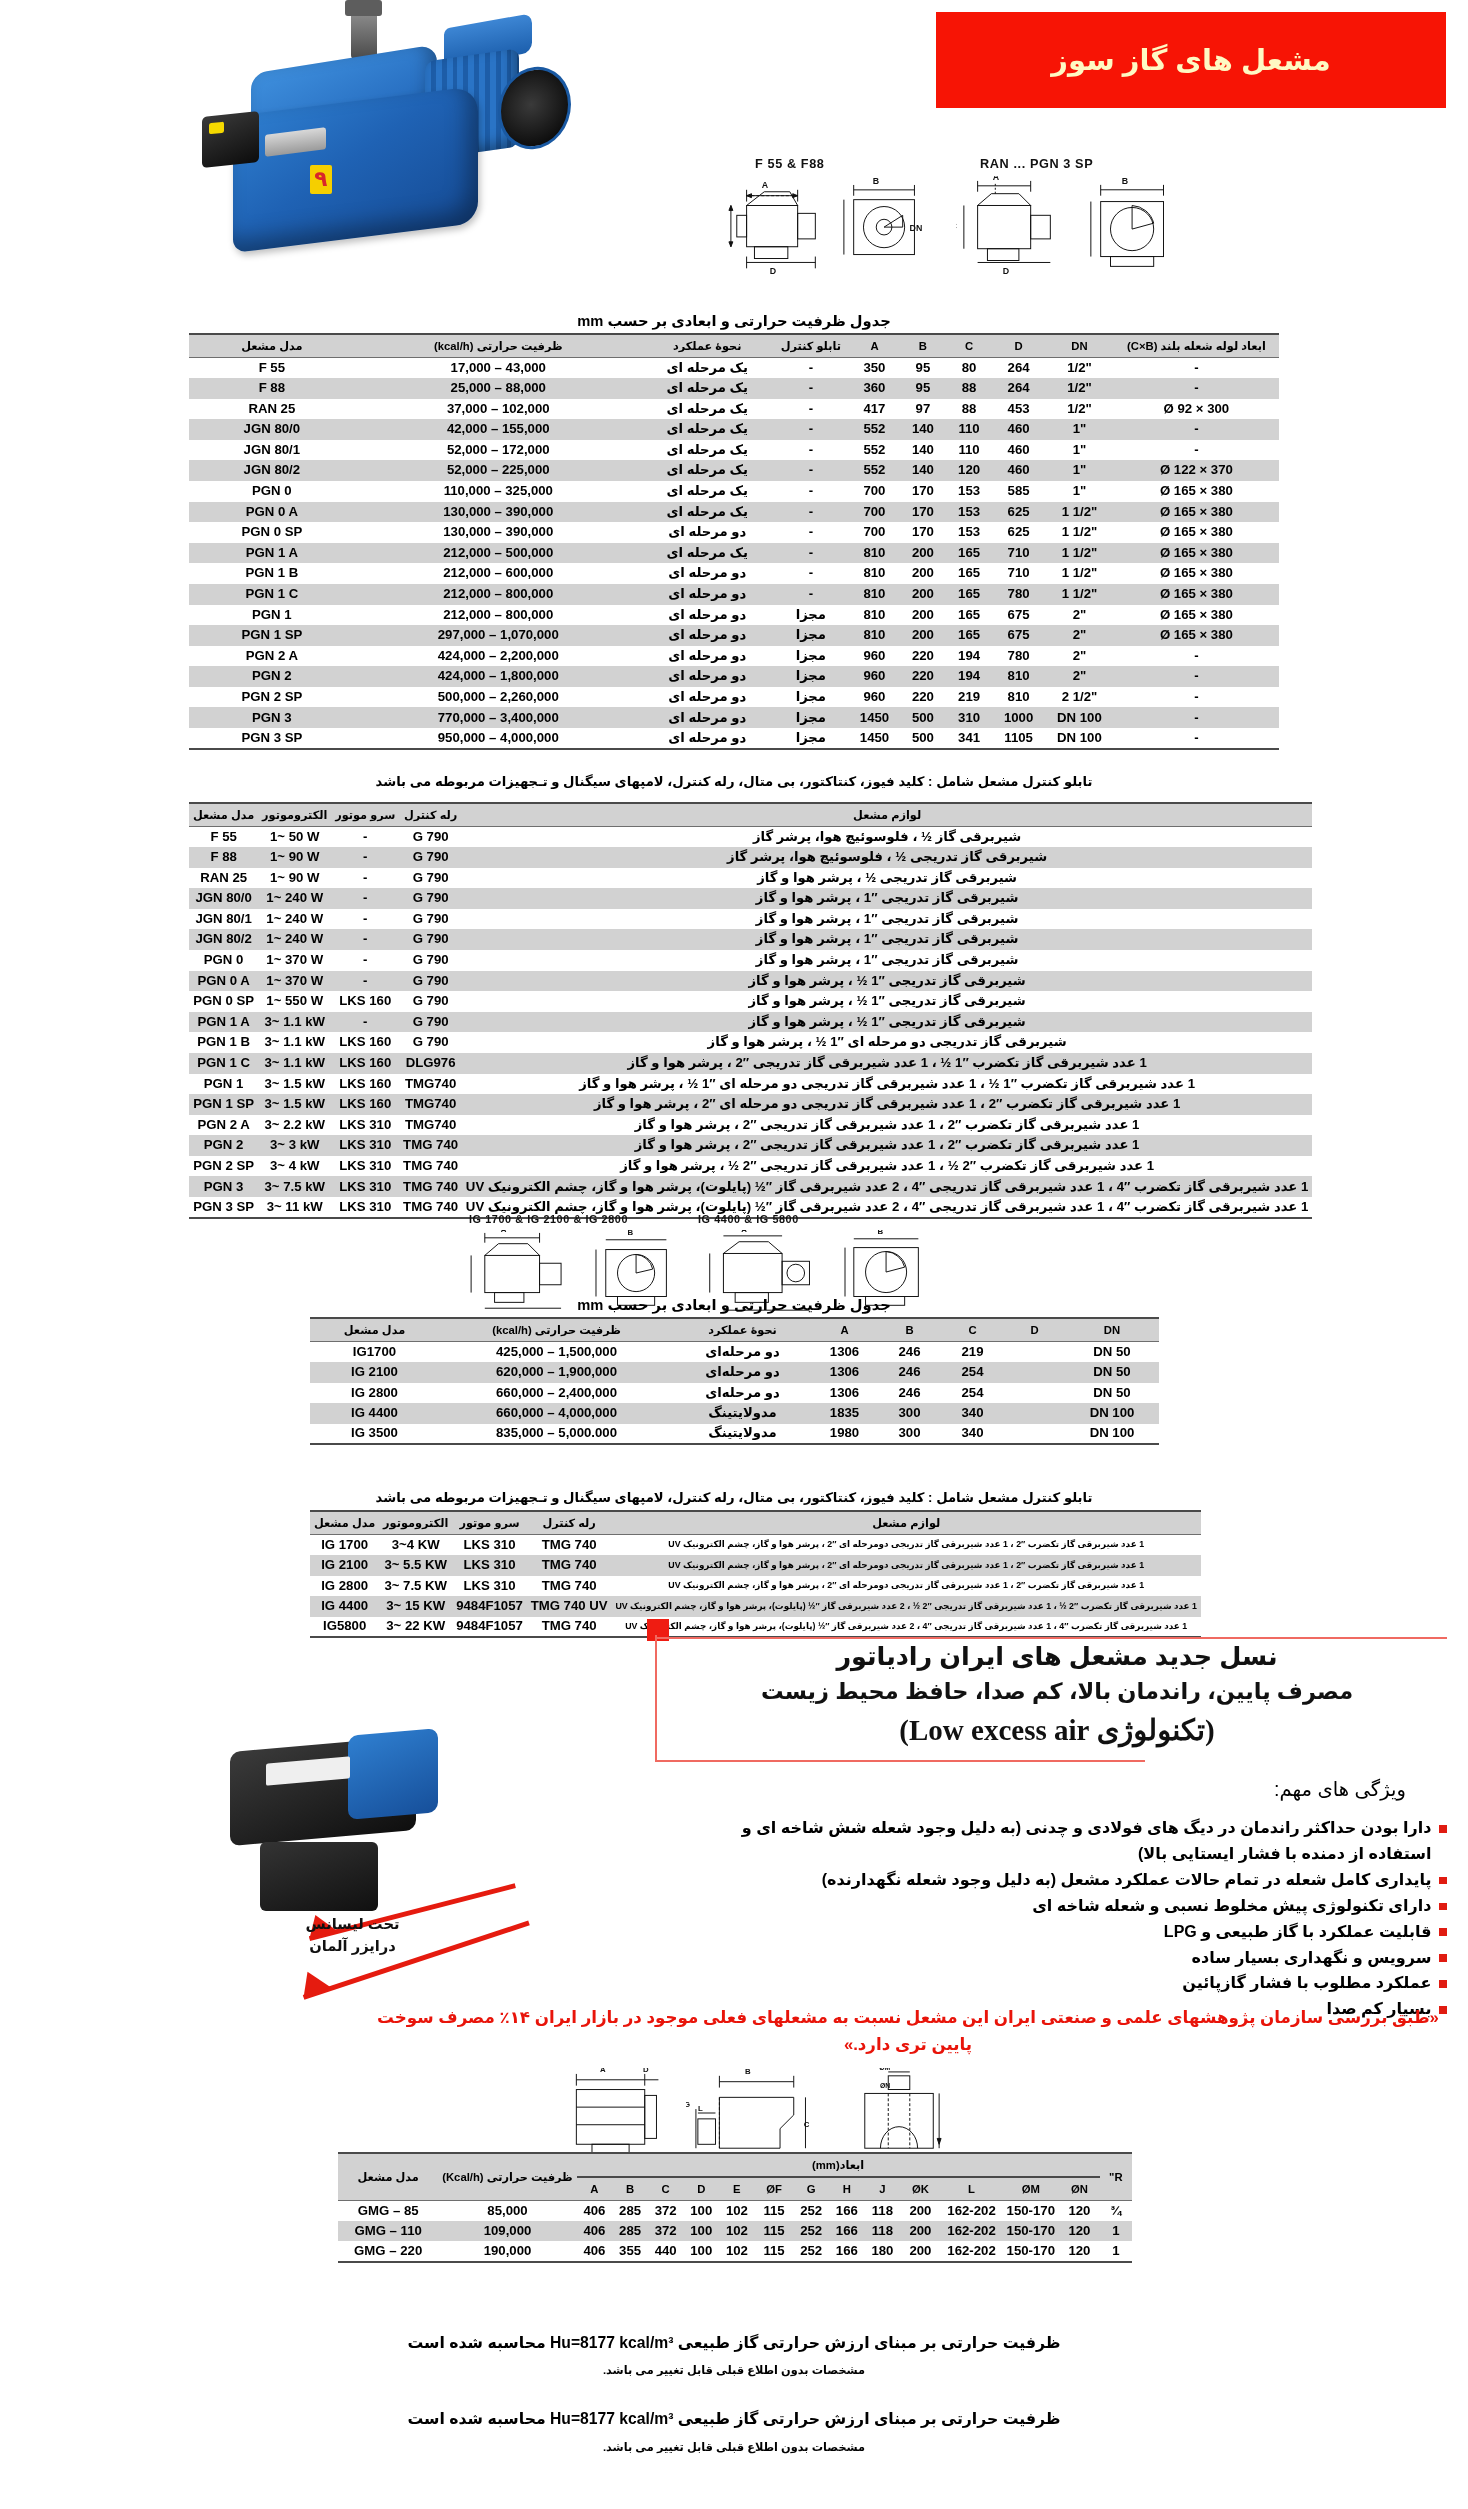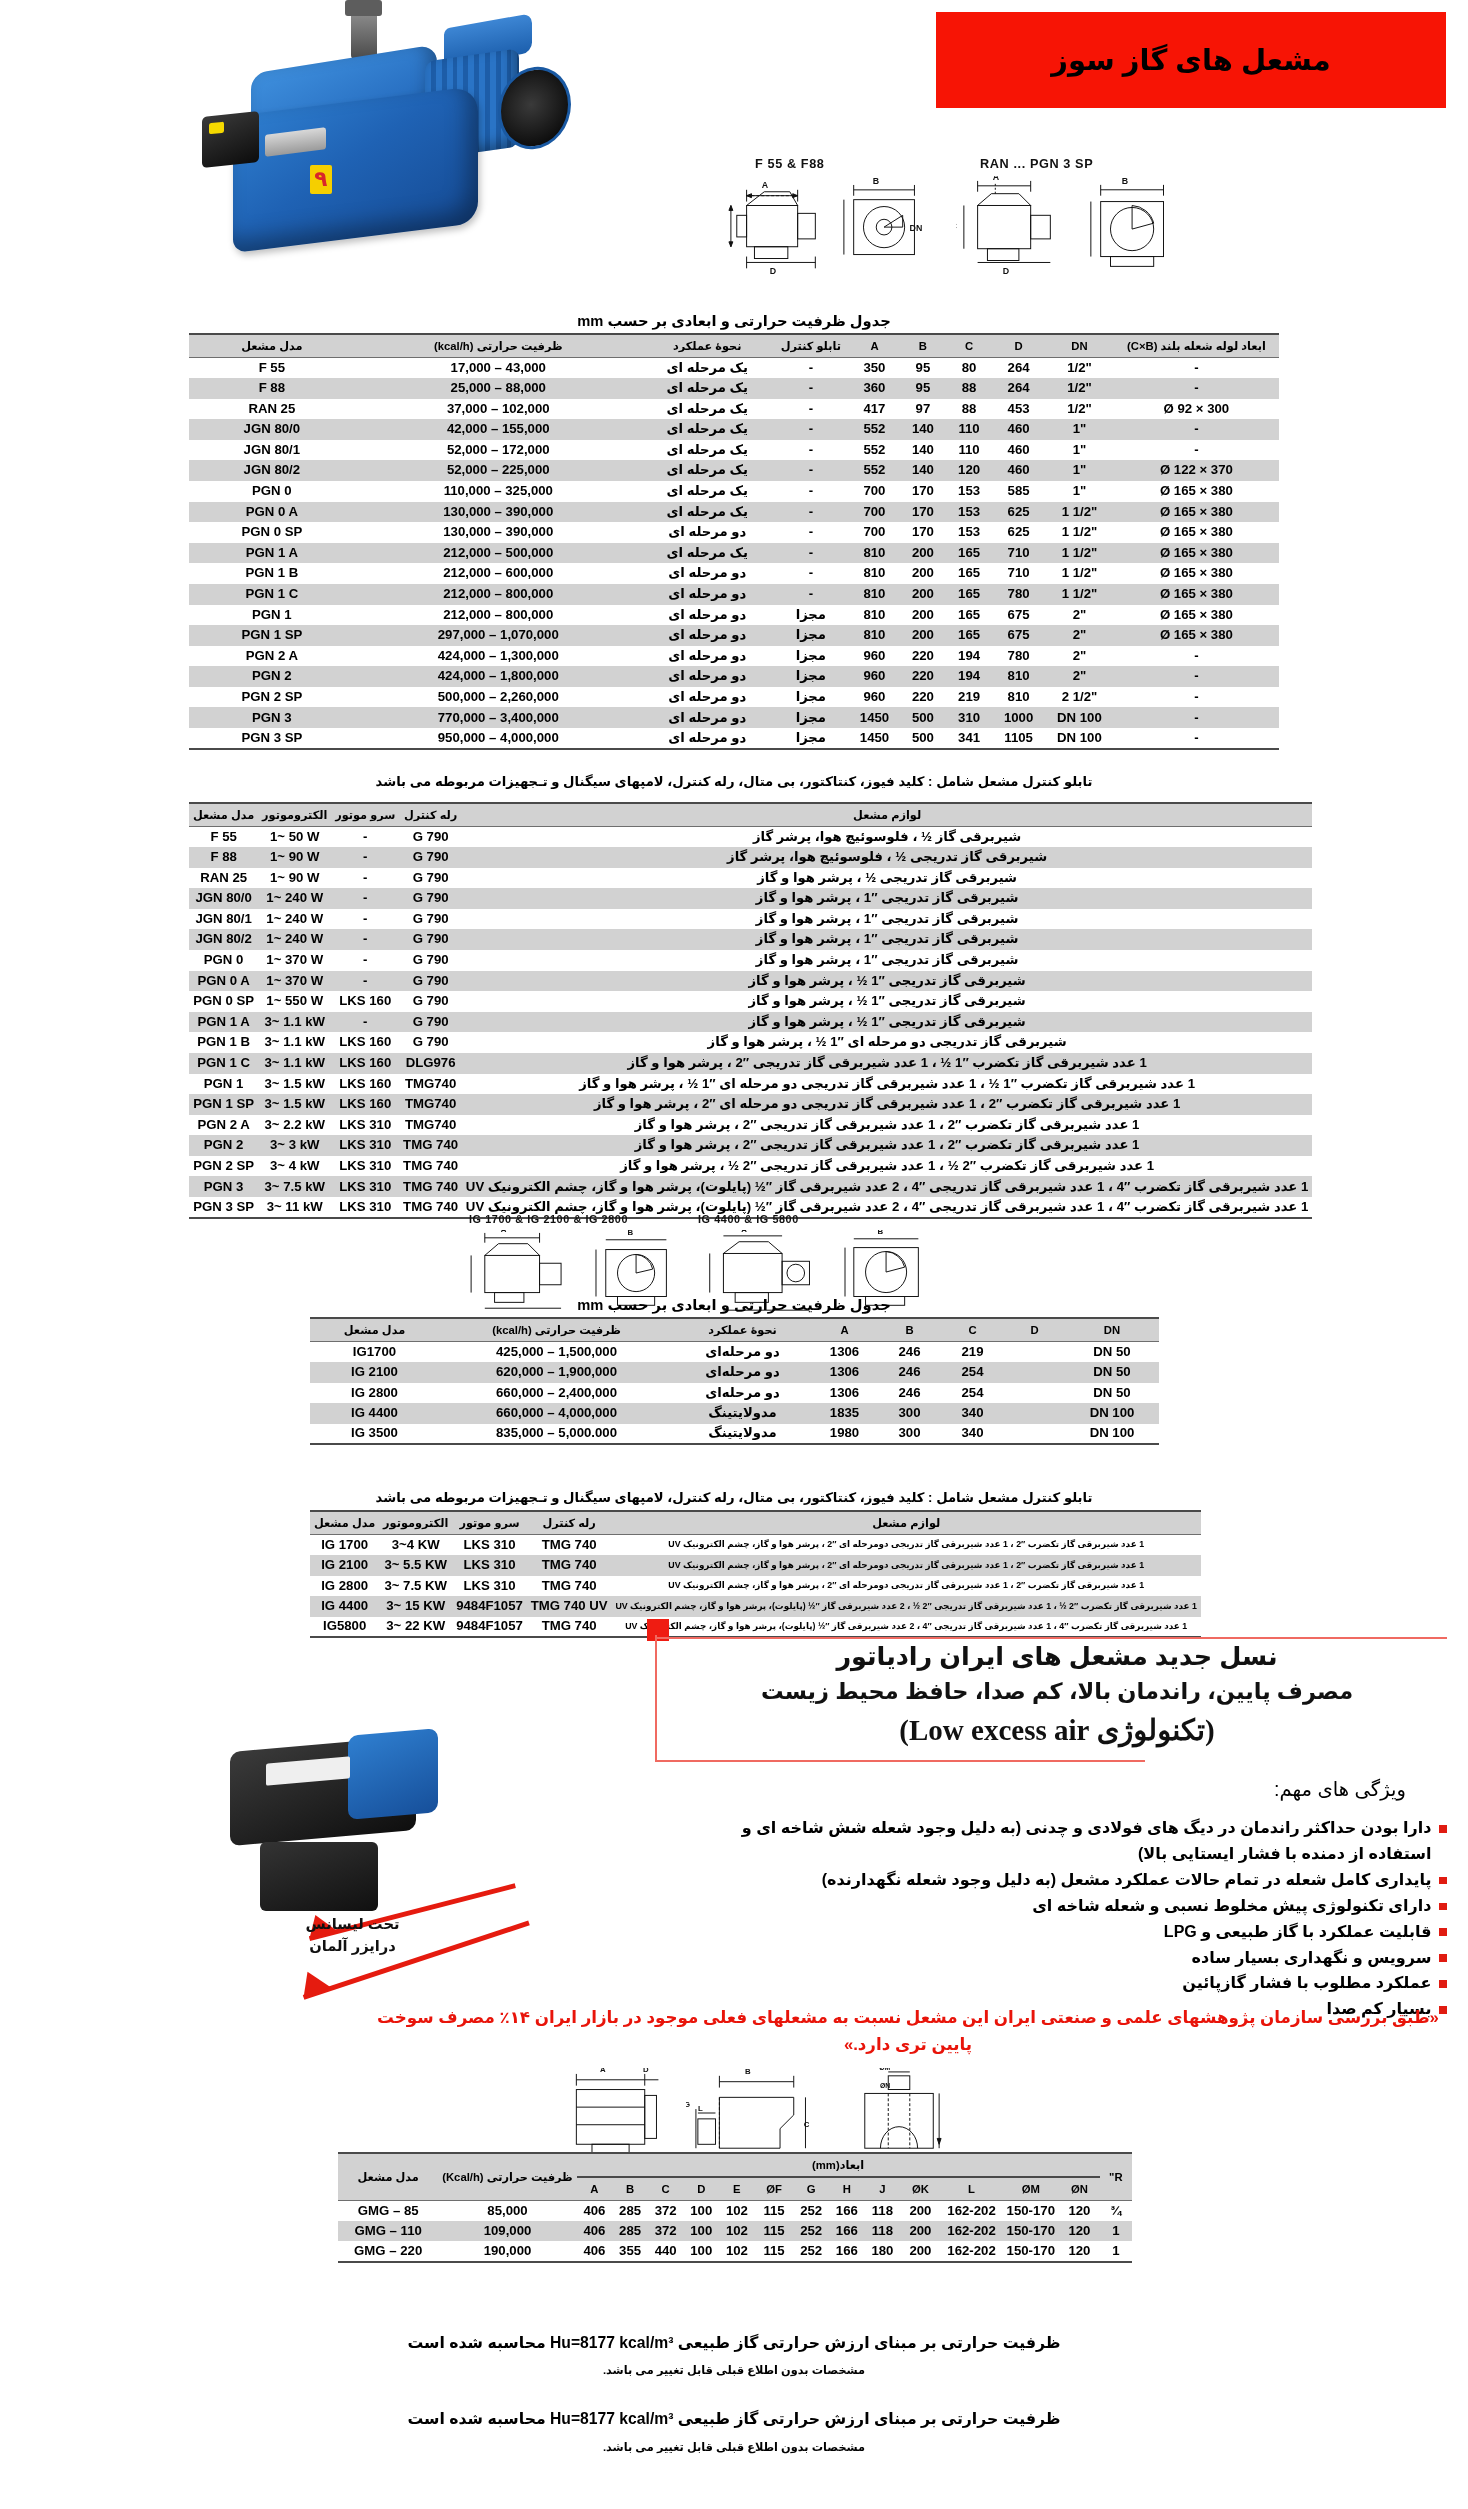--- a/index.html
+++ b/index.html
@@ -13,21 +13,21 @@
     color:#000;
   }
   .page { position:relative; width:1468px; height:2509px; }
 
   
   .title-banner{
     position:absolute; left:936px; top:11.8px; width:510px; height:96px;
     background:#f71405; display:flex; align-items:center; justify-content:center;
   }
   .title-banner span{
-    color:#000000; font-size:29px; font-weight:bold; letter-spacing:0.5px;
+    color:#fef9c3; font-size:29px; font-weight:bold; letter-spacing:0.5px;
     direction:rtl;
   }
 
   
   .photo{
     position:absolute; left:194px; top:7.8px; width:412px; height:304px;
   }
   .burner-body{
     position:absolute; left:39px; top:93px; width:245px; height:137px;
     background:linear-gradient(150deg,#2f7fd0 0%,#1f62b4 45%,#154a93 100%);
@@ -489,21 +489,21 @@
         </tr>
         <tr>
           <td class="fa sep">-</td>
           <td class="num sep">2"</td>
           <td class="num sep">780</td>
           <td class="num sep">194</td>
           <td class="num sep">220</td>
           <td class="num sep">960</td>
           <td class="num sep">مجزا</td>
           <td class="fa sep">دو مرحله ای</td>
-          <td class="capcell">424,000 – 1,300,000</td>
+          <td class="capcell">424,000 – 2,200,000</td>
           <td class="modelcell">PGN 2 A</td>
         </tr>
         <tr>
           <td class="fa sep">-</td>
           <td class="num sep">2"</td>
           <td class="num sep">810</td>
           <td class="num sep">194</td>
           <td class="num sep">220</td>
           <td class="num sep">960</td>
           <td class="num sep">مجزا</td>

